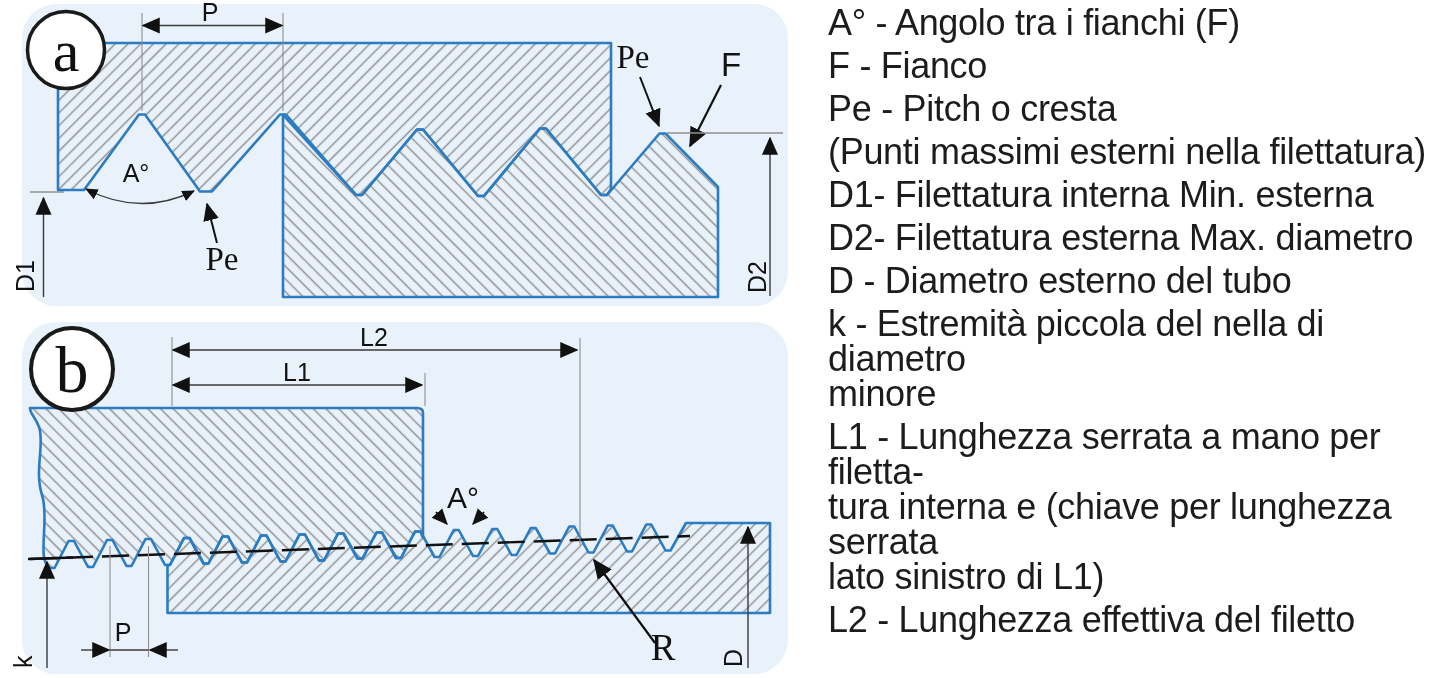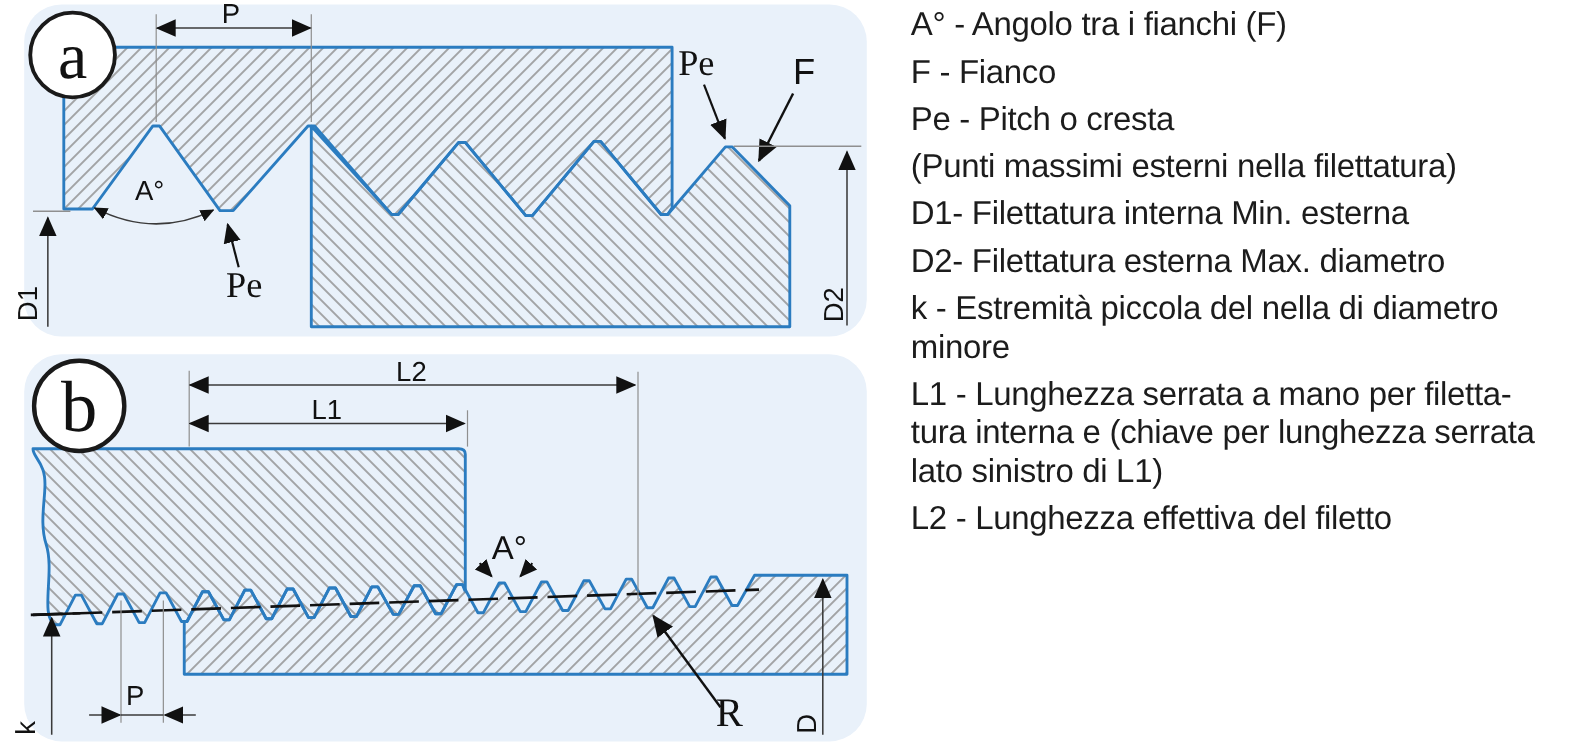--- a/index.html
+++ b/index.html
@@ -1,20 +1,20 @@
 <!DOCTYPE html>
 <html><head>
 <meta charset="utf-8">
 <style>
   html,body{margin:0;padding:0;background:#ffffff;}
   body{width:1430px;height:678px;overflow:hidden;font-family:"Liberation Sans",sans-serif;position:relative;}
   #stage{position:absolute;left:0;top:0;width:1430px;height:678px;}
   #drawing{position:absolute;left:0;top:0;}
   #legend{position:absolute;left:824px;top:0;width:604px;padding-top:5px;color:#1c1c1c;}
-  #legend p{margin:0 0 8px 4px;font-size:30px;line-height:35px;white-space:pre-line;letter-spacing:-0.3px;}
+  #legend p{margin:0 0 8px 4px;font-size:36px;line-height:35px;white-space:pre-line;letter-spacing:-0.3px;}
   .dimtxt{font-family:"Liberation Sans",sans-serif;font-size:25px;fill:#111;}
   .sertxt{font-family:"Liberation Serif",serif;font-size:33px;fill:#111;}
   .badgetxt{font-family:"Liberation Serif",serif;fill:#111;}
 </style>
 </head>
 <body>
 
 <div id="stage">
 
   <svg id="drawing" width="796" height="678" viewBox="0 0 796 678" xmlns="http://www.w3.org/2000/svg">
@@ -115,20 +115,21 @@
     <text class="badgetxt" x="72" y="392" text-anchor="middle" style="font-size:66px;">b</text>
   </svg>
 
   <div id="legend">
     <p>A° - Angolo tra i fianchi (F)</p>
     <p>F - Fianco</p>
     <p>Pe - Pitch o cresta</p>
     <p>(Punti massimi esterni nella filettatura)</p>
     <p>D1- Filettatura interna Min. esterna</p>
     <p>D2- Filettatura esterna Max. diametro</p>
+    <p>D - Diametro esterno del tubo</p>
     <p>k - Estremità piccola del nella di diametro
 minore</p>
     <p>L1 - Lunghezza serrata a mano per filetta-
 tura interna e (chiave per lunghezza serrata
 lato sinistro di L1)</p>
     <p>L2 - Lunghezza effettiva del filetto</p>
   </div>
 
 </div>
 

